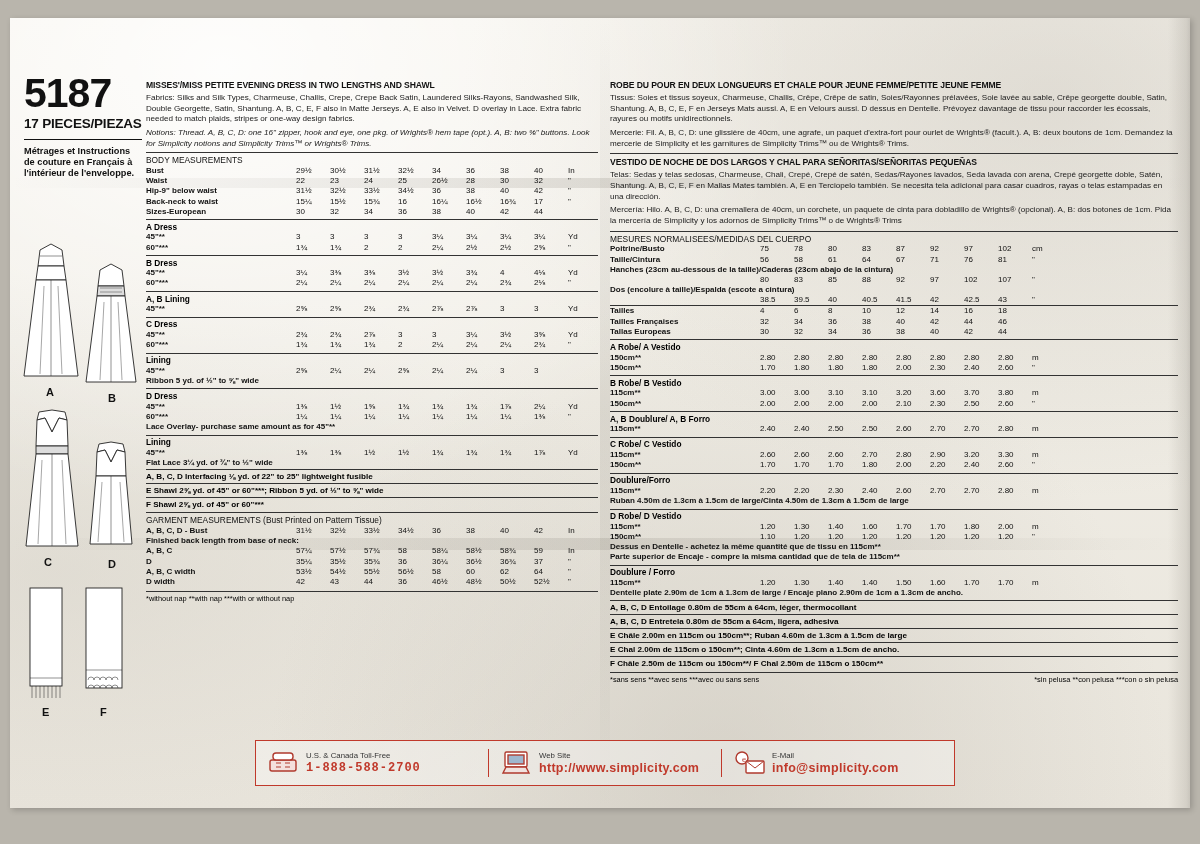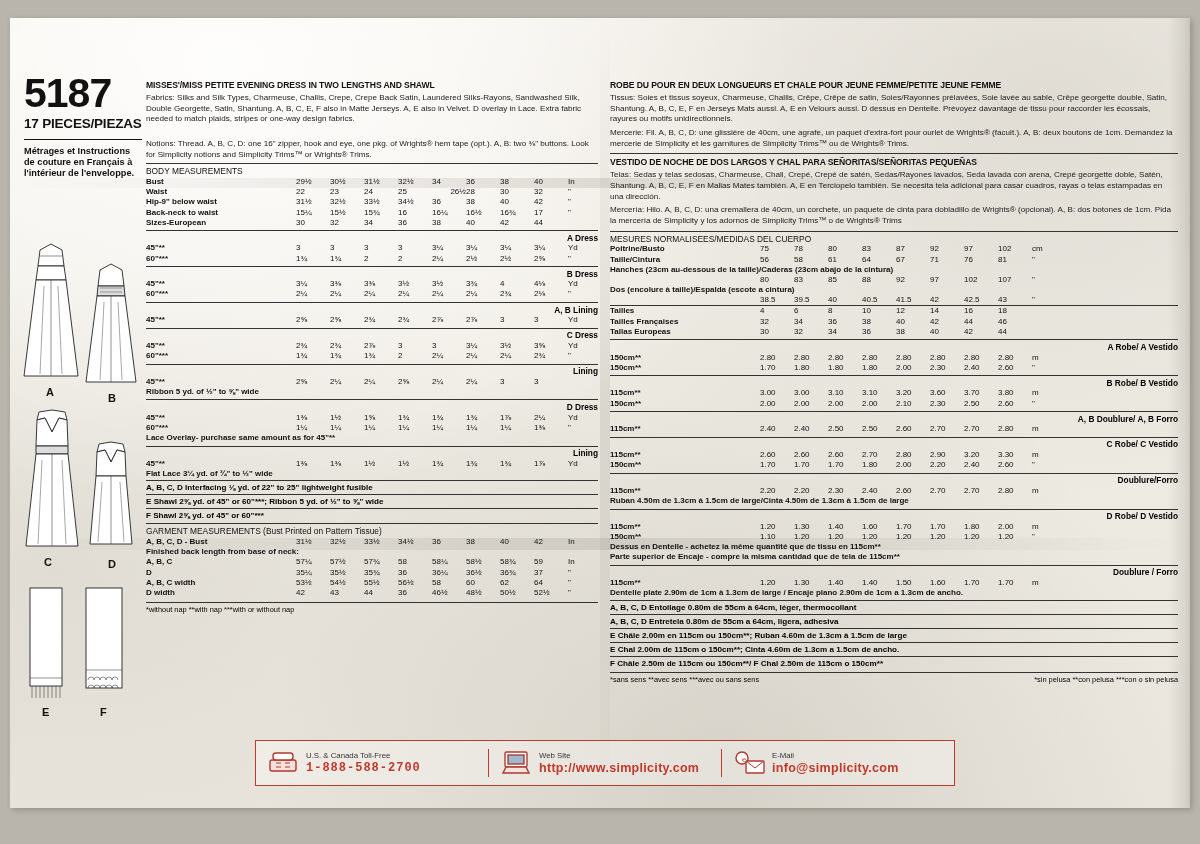--- a/index.html
+++ b/index.html
@@ -56,21 +56,21 @@
   .secthead { font-size: 8.4px; font-weight: normal; color: #111; margin-top: 2px; }
 
   table.meas { width: 100%; border-collapse: collapse; font-size: 8px; color: #111; }
   table.meas td { padding: 0.6px 0; vertical-align: bottom; white-space: nowrap; }
   td.lab { font-weight: bold; text-align: left; padding-right: 4px; }
   td.v { text-align: left; }
   td.u { text-align: left; padding-left: 3px; }
 
   .rowline td { border-top: 1px solid #333; }
   .grp { margin-top: 3px; }
-  .grphead { font-size: 8.3px; font-weight: bold; border-top: 1px solid #333; padding-top: 1.5px; margin-top: 1.5px; text-align: right;}
+  .grphead { font-size: 8.3px; font-weight: bold; border-top: 1px solid #333; padding-top: 1.5px; margin-top: 1.5px;}
   .note { font-size: 8.1px; font-weight: bold; border-top: 1px solid #333; padding-top: 2px; margin-top: 2px; }
   .footnote { font-size: 7.4px; border-top: 1px solid #333; padding-top: 2.5px; margin-top: 4px; }
 
   
   .figs { position: relative; }
   .fig { position: absolute; }
   .figlab { position: absolute; font-size: 11px; font-weight: bold; color: #111; }
 
   
   .contact {
@@ -174,21 +174,21 @@
           <path d="M8 96 a3 3 0 0 1 6 0 a3 3 0 0 1 6 0 a3 3 0 0 1 6 0 a3 3 0 0 1 6 0 a3 3 0 0 1 6 0" stroke-width="0.5"></path>
           <path d="M8 104 a3 3 0 0 1 6 0 a3 3 0 0 1 6 0 a3 3 0 0 1 6 0 a3 3 0 0 1 6 0 a3 3 0 0 1 6 0" stroke-width="0.5"></path>
         </g>
       </svg>
       <div class="figlab" style="left:84px;top:470px;">F</div>
     </div>
 
     <div class="col-mid">
       <div class="ttl">MISSES'/MISS PETITE EVENING DRESS IN TWO LENGTHS AND SHAWL</div>
       <div class="para" style="margin-top:3px;">Fabrics: Silks and Silk Types, Charmeuse, Challis, Crepe, Crepe Back Satin, Laundered Silks-Rayons, Sandwashed Silk, Double Georgette, Satin, Shantung. A, B, C, E, F also in Matte Jerseys. A, E also in Velvet. D overlay in Lace. Extra fabric needed to match plaids, stripes or one-way design fabrics.</div>
-      <div class="para" style="margin-top:14px;">Notions: Thread. A, B, C, D: one 16" zipper, hook and eye, one pkg. of Wrights® hem tape (opt.). A, B: two ⅜" buttons. Look for Simplicity notions and Simplicity Trims™ or Wrights® Trims.</div>
+      <div class="para" style="margin-top:3px;font-style:italic;">Notions: Thread. A, B, C, D: one 16" zipper, hook and eye, one pkg. of Wrights® hem tape (opt.). A, B: two ⅜" buttons. Look for Simplicity notions and Simplicity Trims™ or Wrights® Trims.</div>
       <div class="secthead" style="border-top:1px solid #333;padding-top:2px;margin-top:3px;">BODY MEASUREMENTS</div>
       <table class="meas">
           <tbody id="eng-body">
             <tr>
               <td class="lab" style="width:150px;">Bust</td>
               <td class="v" style="width:34px;">29½</td>
               <td class="v" style="width:34px;">30½</td>
               <td class="v" style="width:34px;">31½</td>
               <td class="v" style="width:34px;">32½</td>
               <td class="v" style="width:34px;">34</td>
@@ -196,21 +196,21 @@
               <td class="v" style="width:34px;">38</td>
               <td class="v" style="width:34px;">40</td>
               <td class="u">In</td>
             </tr>
             <tr>
               <td class="lab" style="width:150px;">Waist</td>
               <td class="v" style="width:34px;">22</td>
               <td class="v" style="width:34px;">23</td>
               <td class="v" style="width:34px;">24</td>
               <td class="v" style="width:34px;">25</td>
-              <td class="v" style="width:34px;text-align:right;">26½</td>
+              <td class="v" style="width:34px;">26½</td>
               <td class="v" style="width:34px;">28</td>
               <td class="v" style="width:34px;">30</td>
               <td class="v" style="width:34px;">32</td>
               <td class="u">"</td>
             </tr>
             <tr>
               <td class="lab" style="width:150px;">Hip-9" below waist</td>
               <td class="v" style="width:34px;">31½</td>
               <td class="v" style="width:34px;">32½</td>
               <td class="v" style="width:34px;">33½</td>

